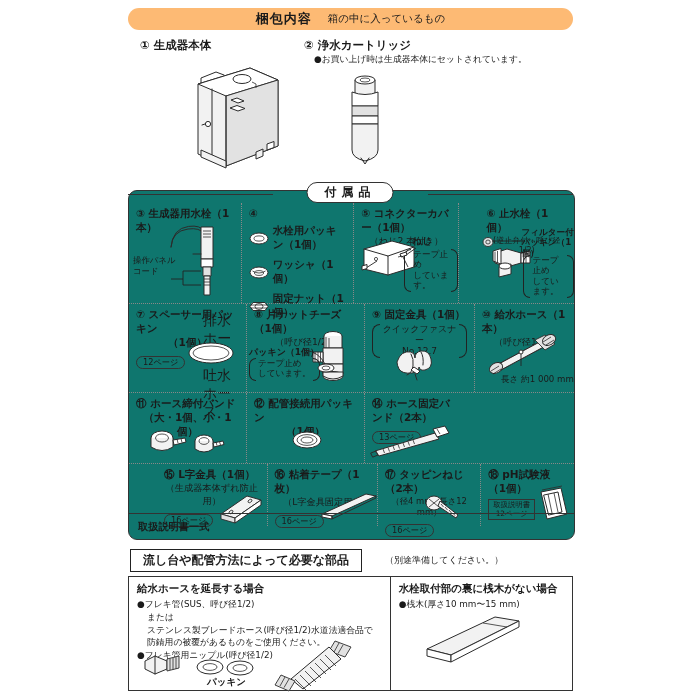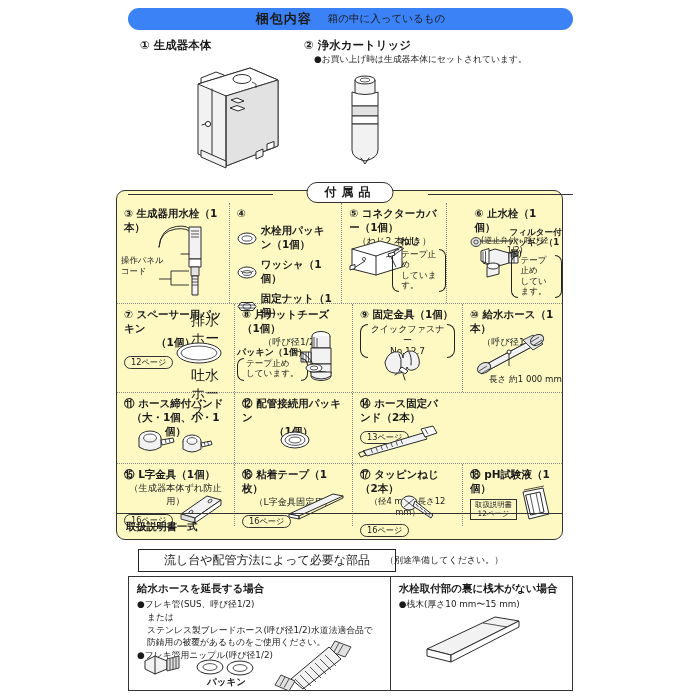--- a/index.html
+++ b/index.html
@@ -9,36 +9,36 @@
     font-family:"DejaVu Sans","Liberation Sans",sans-serif;
     color:#1a1a1a;
     overflow:hidden;
     position:relative;
   }
   .page{position:absolute;left:0;top:0;width:700px;height:700px;}
 
   
   .pill-header{
     position:absolute;left:128px;top:8px;width:445px;height:22px;
-    background:#3b82f6;border-radius:11px;
+    background:#fdba74;border-radius:11px;
     display:flex;align-items:center;justify-content:center;gap:16px;
   }
   .pill-header .t1{font-size:13px;font-weight:bold;color:#1a1a1a;letter-spacing:1px;}
   .pill-header .t2{font-size:10.5px;color:#1a1a1a;}
 
   
   .box1{position:absolute;left:128px;top:36px;width:445px;height:140px;}
   .itm1-title{position:absolute;left:12px;top:2px;font-size:11.5px;font-weight:bold;}
   .itm2-title{position:absolute;left:176px;top:2px;font-size:11.5px;font-weight:bold;}
   .itm2-note{position:absolute;left:186px;top:18px;font-size:8.8px;}
 
   
   .acc-frame{
-    position:absolute;left:116px;top:190px;width:445px;height:348px;
-    border:1.2px solid #333;border-radius:9px;background:#fef9c3;
+    position:absolute;left:128px;top:190px;width:445px;height:348px;
+    border:1.2px solid #333;border-radius:9px;background:#0f766e;
   }
   .acc-tab{
     position:absolute;left:50%;top:182px;transform:translateX(-50%);
     background:#fff;border:1.2px solid #333;border-radius:11px;
     padding:1px 17px;font-size:12px;font-weight:bold;letter-spacing:5px;
     z-index:4;
   }
   .acc-tab-line-l{position:absolute;left:128px;top:194px;width:145px;height:1.2px;background:#333;z-index:1;}
   .acc-tab-line-r{position:absolute;left:428px;top:194px;width:145px;height:1.2px;background:#333;z-index:1;}
 
@@ -86,21 +86,21 @@
     border-top:1px solid #333;box-sizing:border-box;
     display:flex;align-items:center;padding-left:9px;
   }
   .manual-strip b{font-size:10.2px;}
   .manual-strip span{font-size:9.4px;}
 
   
   .sec2-title{
     position:absolute;left:130px;top:549px;
     border:1.6px solid #222;background:#fff;
-    padding:2px 25px;font-size:12px;font-weight:normal;margin-left:8px;
+    padding:2px 12px;font-size:12px;font-weight:bold;
   }
   .sec2-note{position:absolute;left:385px;top:554px;font-size:9px;}
   .sec2-frame{
     position:absolute;left:128px;top:576px;width:445px;height:115px;
     border:1.2px solid #333;box-sizing:border-box;display:flex;
   }
   .sec2-col{position:relative;box-sizing:border-box;padding:5px 8px;}
   .sec2-col.l{width:263px;border-right:1.2px solid #333;}
   .sec2-col.r{width:182px;}
   .sec2-h{font-size:10.5px;font-weight:bold;}
@@ -425,21 +425,21 @@
             <path class="ln2" d="M14 22 l1.5 4 M19 20.5 l1.5 4 M24 19 l1.5 4 M29 17.5 l1.5 4 M34 16 l1.5 4 M39 14.5 l1.5 4 M44 13 l1.5 4"></path>
             <path class="fw" d="M64 2 l12 -3 l4 7 l-12 4 z"></path>
             <path class="ln2" d="M68 2 l3 5"></path>
             <path class="ln" d="M2 26 l5 -2 l2 4 l-5 2 z"></path>
           </svg>
         </div>
       </div>
 
       <div class="row" style="height:62px;">
 
-        <div class="cell v-div" style="width:118px;">
+        <div class="cell v-div" style="width:118px;margin-left:28px;">
           <div class="ttl">
             <span>⑮</span>
             <span>L字金具（1個）</span>
           </div>
           <div class="sub" style="text-align:center;">（生成器本体ずれ防止用）</div>
           <div class="pagebadge">16ページ</div>
           <svg style="position:absolute;left:60px;top:28px;" width="52" height="32" viewBox="0 0 52 32">
             <path class="fl" d="M4 22 L30 4 L44 8 L18 26 Z"></path>
             <path class="fl2" d="M4 22 L18 26 L18 31 L4 27 Z"></path>
             <path class="fw" d="M44 8 L44 13 L18 31 L18 26 Z"></path>

